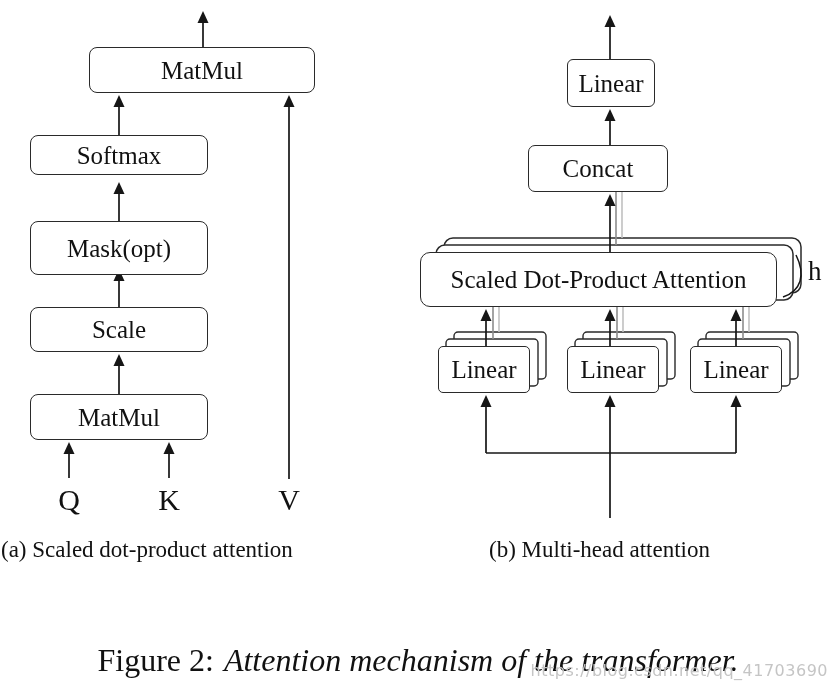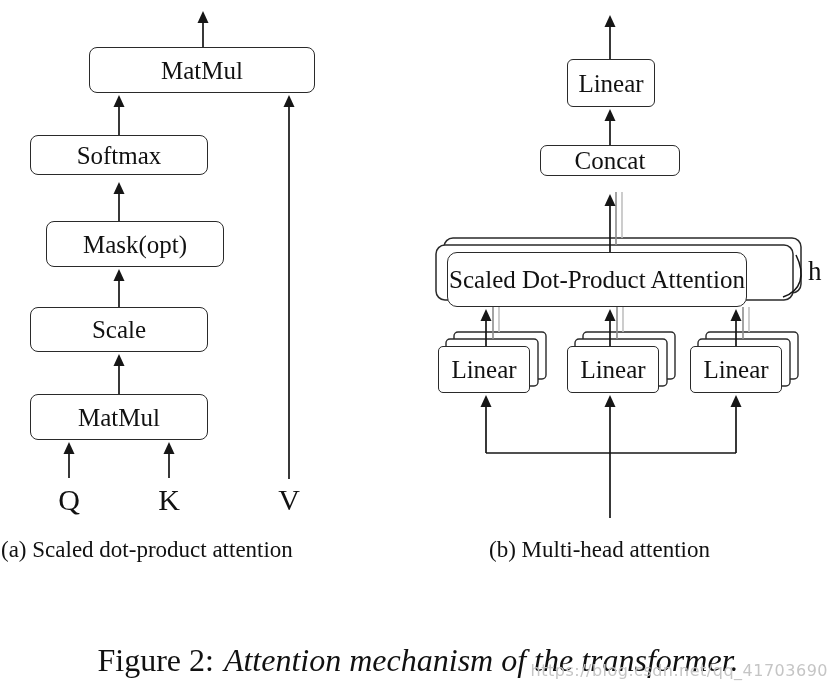--- a/index.html
+++ b/index.html
@@ -98,33 +98,33 @@
       <path d="M736,453 V397" marker-end="url(#ah)"></path>
       <path d="M610,518 V397" marker-end="url(#ah)"></path>
       <path d="M486,453 H736"></path>
     </g>
 
     <path d="M783,297 C801,291 806,275 796,255" stroke="#161616" stroke-width="1.5" fill="none"></path>
   </svg>
 
   <div class="box" style="left:89px;top:47px;width:226px;height:46px;">MatMul</div>
   <div class="box" style="left:30px;top:135px;width:178px;height:40px;">Softmax</div>
-  <div class="box" style="left:30px;top:221px;width:178px;height:46px;margin-left:16px;">Mask(opt)</div>
+  <div class="box" style="left:30px;top:221px;width:178px;height:54px;">Mask(opt)</div>
   <div class="box" style="left:30px;top:307px;width:178px;height:45px;text-align:center;">Scale</div>
   <div class="box" style="left:30px;top:394px;width:178px;height:46px;">MatMul</div>
 
   <div class="io-label" style="left:44px;top:485px;">Q</div>
   <div class="io-label" style="left:144px;top:485px;">K</div>
   <div class="io-label" style="left:264px;top:485px;">V</div>
 
   <div class="sub-caption" style="left:1px;top:537px;">(a) Scaled dot-product attention</div>
 
   <div class="box" style="left:567px;top:59px;width:88px;height:48px;border-radius:6px;">Linear</div>
-  <div class="box" style="left:540px;top:145px;width:140px;height:31px;border-radius:7px;">Concat</div>
-  <div class="box big" style="left:447px;top:252px;width:300px;height:55px;">Scaled Dot-Product Attention</div>
+  <div class="box" style="left:528px;top:145px;width:140px;height:47px;border-radius:7px;">Concat</div>
+  <div class="box big" style="left:420px;top:252px;width:357px;height:55px;">Scaled Dot-Product Attention</div>
 
   <div class="box small" style="left:438px;top:346px;width:92px;height:47px;">Linear</div>
   <div class="box small" style="left:567px;top:346px;width:92px;height:47px;">Linear</div>
   <div class="box small" style="left:690px;top:346px;width:92px;height:47px;">Linear</div>
 
   <div class="h-label" style="left:808px;top:258px;">h</div>
 
   <div class="sub-caption" style="left:489px;top:537px;">(b) Multi-head attention</div>
 
   <div id="figure-caption">

